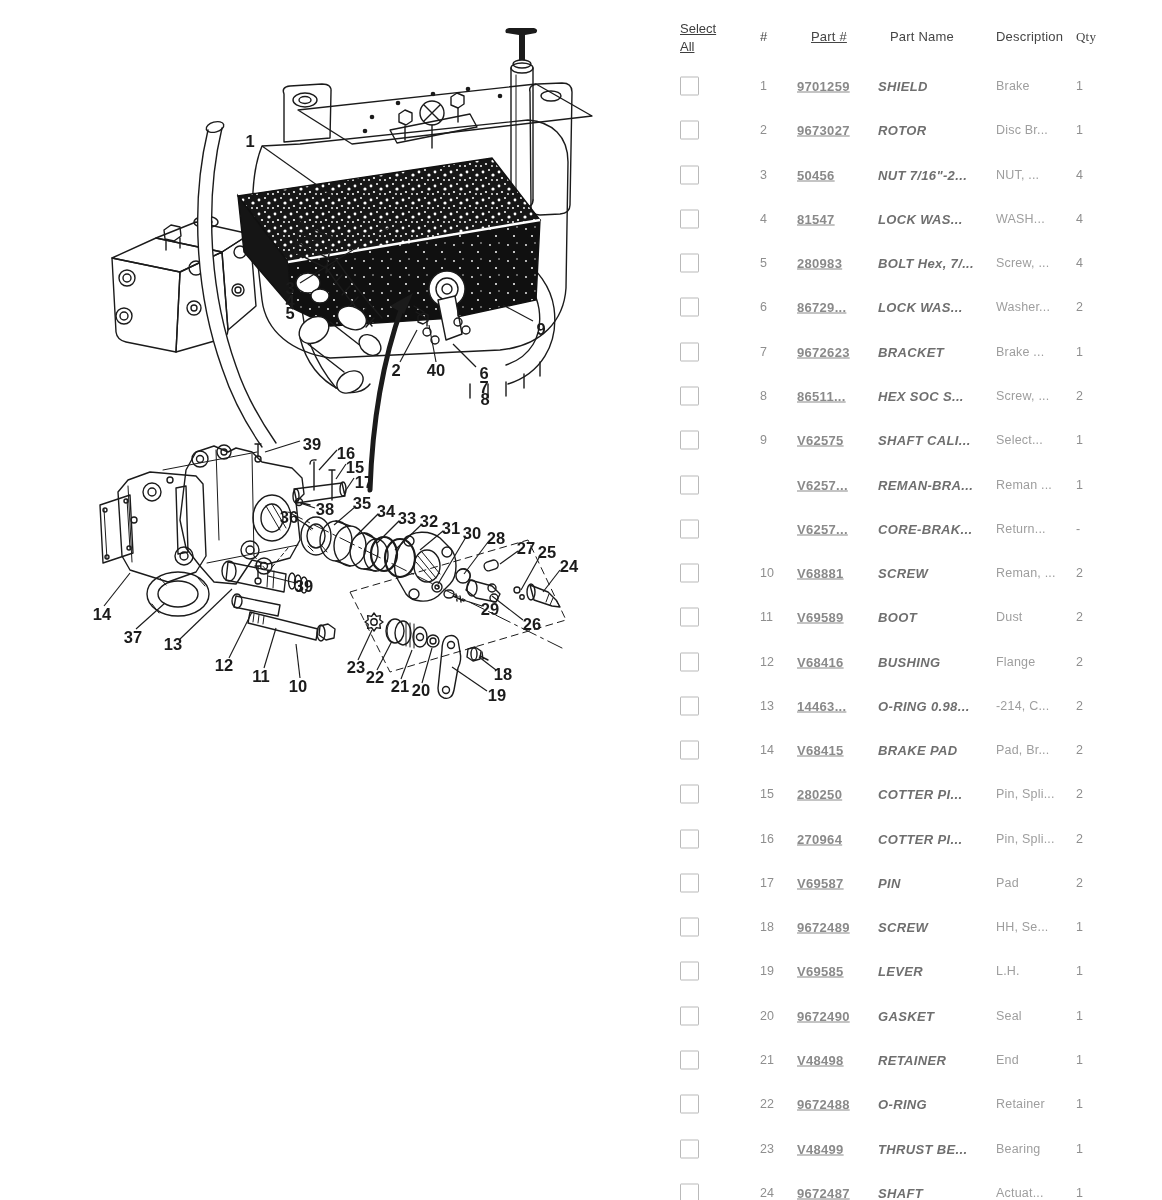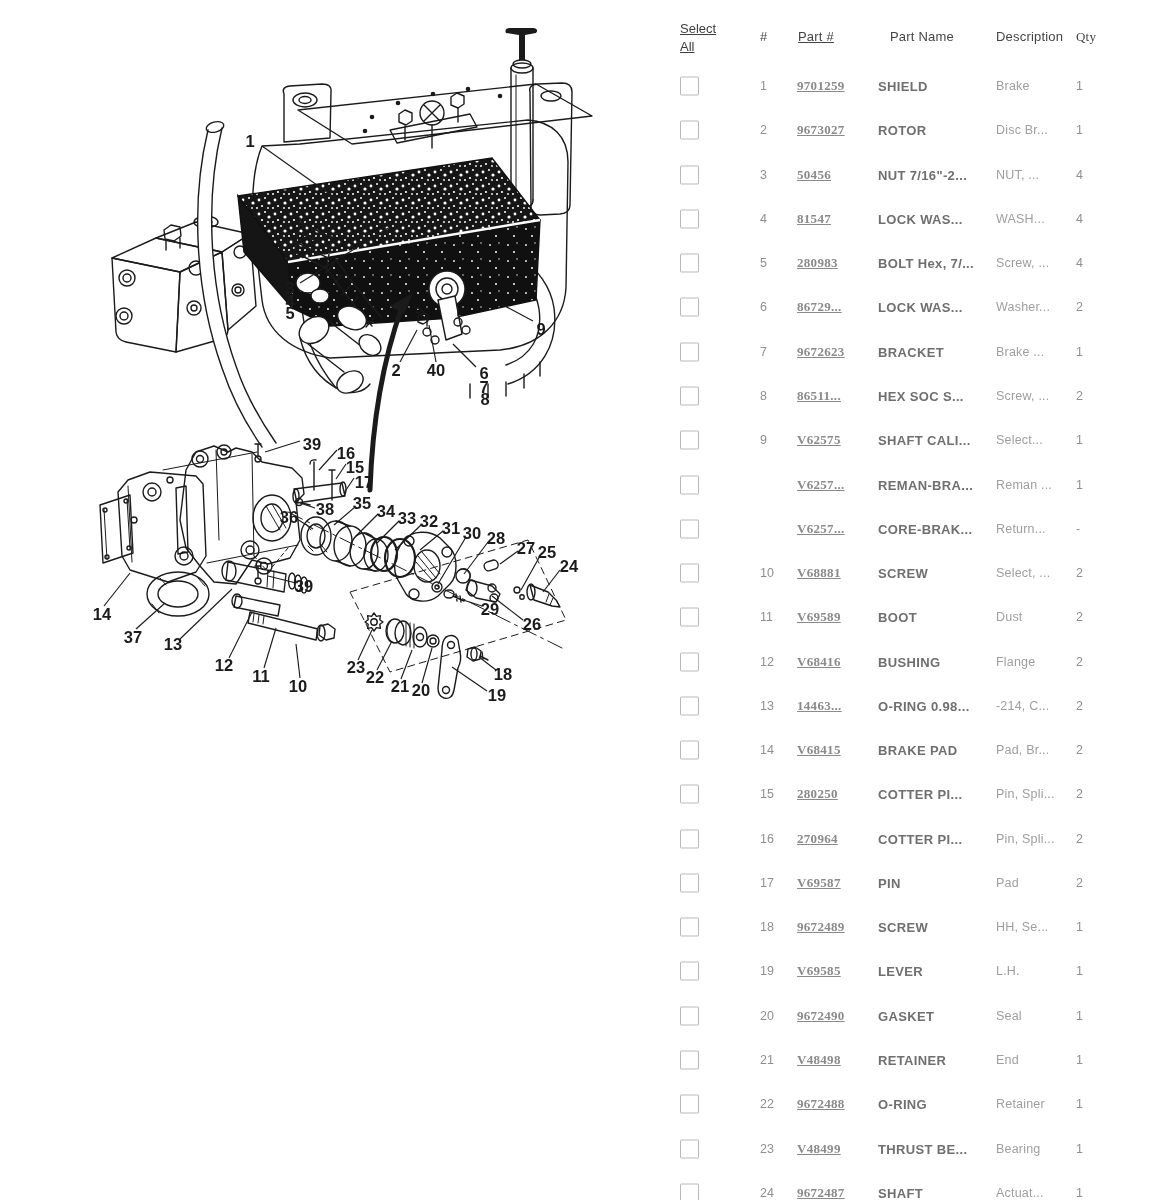--- a/index.html
+++ b/index.html
@@ -26,31 +26,31 @@
   .filld{fill:var(--c-line);stroke:none;}
   #leader-lines line{stroke:var(--c-line);stroke-width:1.15;}
   #callouts-layer text{font:600 16.5px "Liberation Sans", sans-serif;fill:var(--c-line);text-anchor:middle;}
 
   
   .parts-panel{position:absolute;left:670px;top:0;width:492px;height:896px;}
   .thead{position:absolute;left:0;top:0;width:100%;height:64px;}
   .thead .h{position:absolute;top:29px;font-size:13px;color:var(--c-header);letter-spacing:.2px;}
   .select-all{position:absolute;left:10px;top:20px;width:48px;font-size:13px;line-height:18px;
     color:#3d3d3d;text-decoration:underline;cursor:pointer;display:inline-block;}
-  .h-num{left:90px;} .h-part{left:128px;text-decoration:underline;} .h-name{left:220px;} .h-desc{left:326px;} .h-qty{left:406px;font-family:Liberation Serif, serif;}
+  .h-num{left:90px;} .h-part{left:141px;text-decoration:underline;} .h-name{left:220px;} .h-desc{left:326px;} .h-qty{left:406px;font-family:Liberation Serif, serif;}
   #rows{position:absolute;left:0;top:64px;right:0;}
   .row{position:relative;height:44.28px;}
   .row > *{position:absolute;top:50%;transform:translateY(-50%);white-space:nowrap;}
   .cell-check{left:10px;}
   .cell-check input{appearance:none;-webkit-appearance:none;width:19px;height:19px;border:1px solid var(--c-box);
     border-radius:1px;background:#fff;display:block;cursor:pointer;}
   .cell-num{left:90px;font-size:12.5px;color:var(--c-muted);}
   .cell-part{left:127px;font-size:13px;font-weight:700;color:var(--c-link);
-    text-decoration:underline;letter-spacing:.3px;cursor:pointer;font-family:Liberation Serif, serif;}
-  .cell-name{left:208px;font-size:13px;font-weight:700;color:var(--c-name);letter-spacing:.35px;}
+    text-decoration:underline;letter-spacing:.3px;cursor:pointer;}
+  .cell-name{left:208px;font-size:13px;font-weight:700;color:var(--c-name);letter-spacing:.35px;font-style:italic;}
   .cell-desc{left:326px;font-size:12.5px;color:var(--c-desc);letter-spacing:.2px;}
   .cell-qty{left:406px;font-size:12.5px;color:var(--c-muted);}
 </style>
 </head>
 <body>
 
 <div class="page">
 
   <div class="diagram">
     <svg viewBox="0 0 660 1200" xmlns="http://www.w3.org/2000/svg">
@@ -509,21 +509,21 @@
     <span class="cell-qty">-</span>
   </div>
 
   <div class="row">
     <span class="cell-check">
             <input type="checkbox" style="">
           </span>
     <span class="cell-num">10</span>
     <a class="cell-part">V68881</a>
     <span class="cell-name">SCREW</span>
-    <span class="cell-desc">Select, ...</span>
+    <span class="cell-desc">Reman, ...</span>
     <span class="cell-qty">2</span>
   </div>
 
   <div class="row">
     <span class="cell-check">
             <input type="checkbox" style="">
           </span>
     <span class="cell-num">11</span>
     <a class="cell-part">V69589</a>
     <span class="cell-name">BOOT</span>

